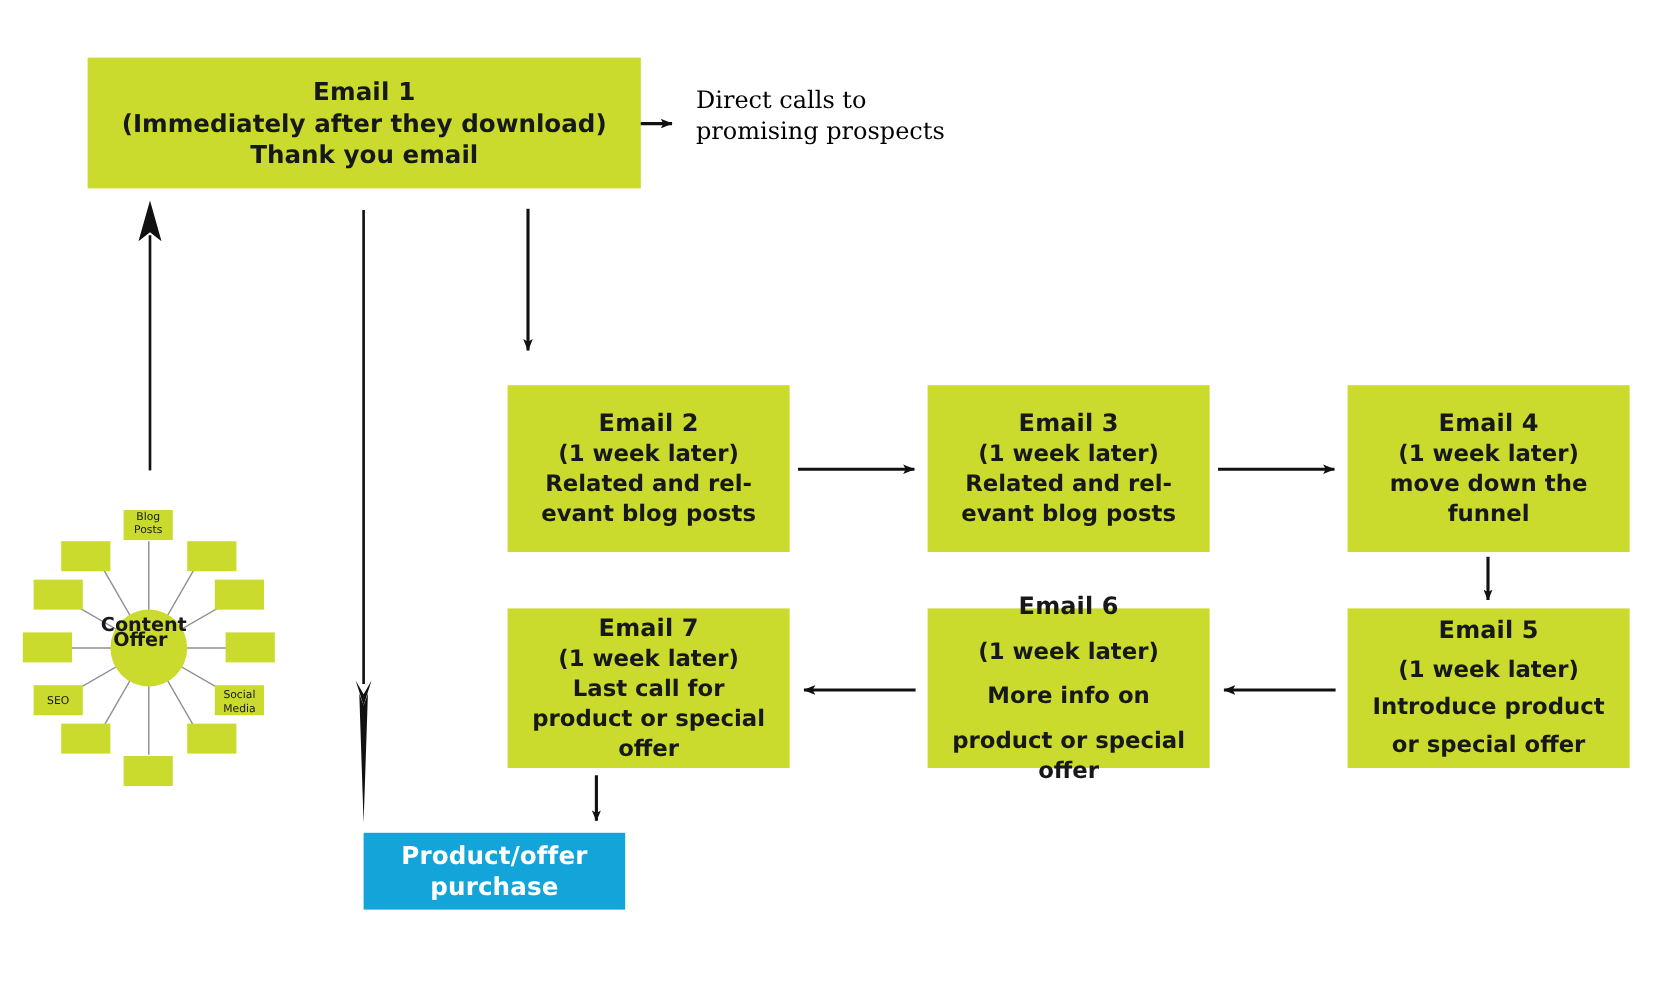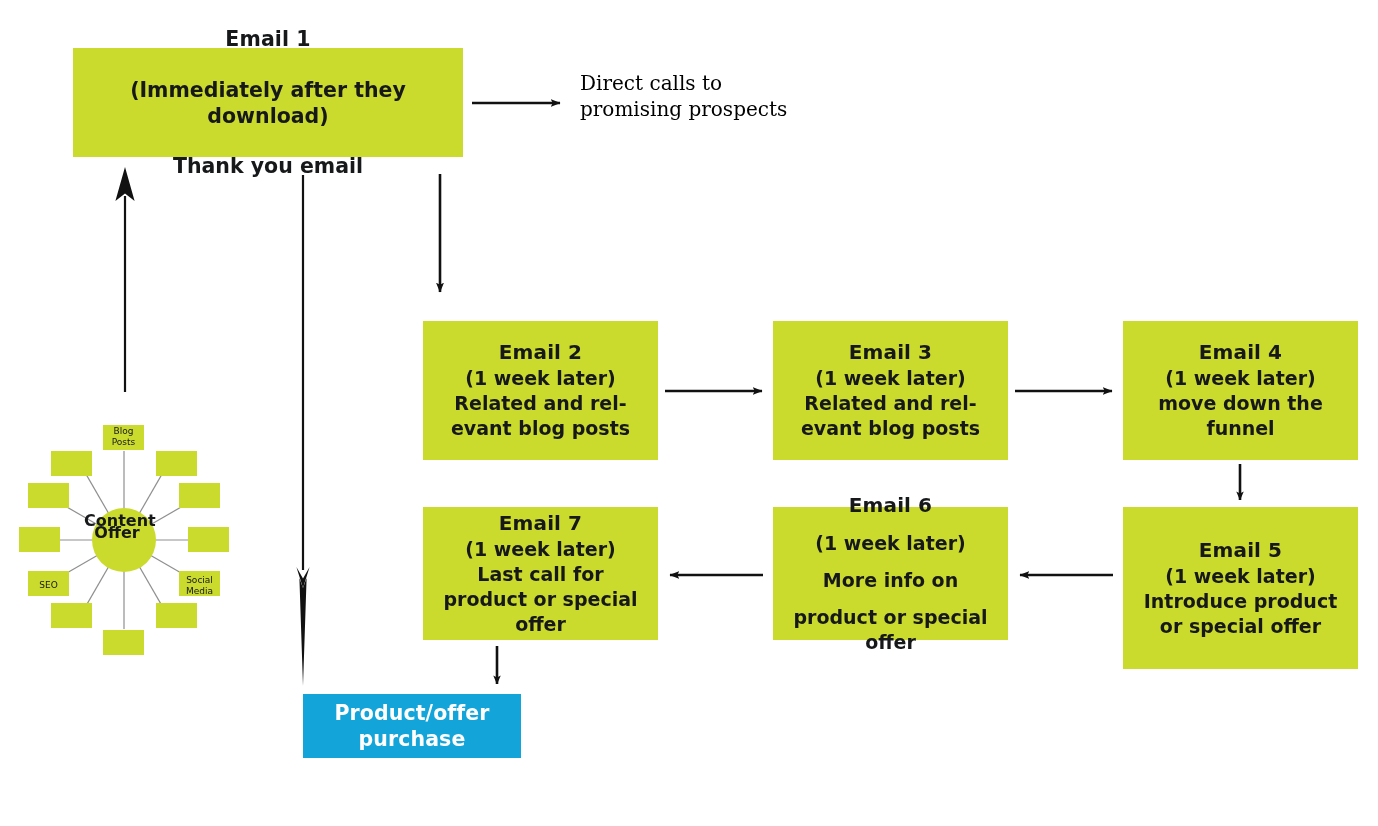--- a/index.html
+++ b/index.html
@@ -41,33 +41,33 @@
   .node.green { background: #cbdb2e; color: #16181a; }
   .node.blue  { background: #13a5da; color: #ffffff; }
   .node .title {
     font-weight: bold;
     letter-spacing: 0.1px;
   }
   .node .line { font-weight: bold; }
 
   
   #email-1 {
-    left: 73px; top: 48px; width: 390px; height: 109px;
-    font-size: 20.5px; line-height: 26px; gap: 24px;
+    left: 73px; top: 48px; width: 461px; height: 109px;
+    font-size: 20.5px; line-height: 26px;
   }
   #email-1 .title { font-size: 20.5px; margin-bottom: 1px; }
 
   
   #email-2 { left: 423px;  top: 321px; width: 235px; height: 139px; }
   #email-3 { left: 773px;  top: 321px; width: 235px; height: 139px; }
   #email-4 { left: 1123px; top: 321px; width: 235px; height: 139px; }
   
   #email-7 { left: 423px;  top: 507px; width: 235px; height: 133px; }
   #email-6 { left: 773px;  top: 507px; width: 235px; height: 133px; gap: 12px; }
-  #email-5 { left: 1123px; top: 507px; width: 235px; height: 162px; }
+  #email-5 { left: 1123px; top: 507px; width: 235px; height: 133px; justify-content: space-between; }
 
   .node.email-small {
     font-size: 19px;
     line-height: 25px;
   }
   .node.email-small .title { font-size: 20px; margin-bottom: 1px; }
 
   
   #purchase-box {
     left: 303px; top: 694px; width: 218px; height: 64px;

